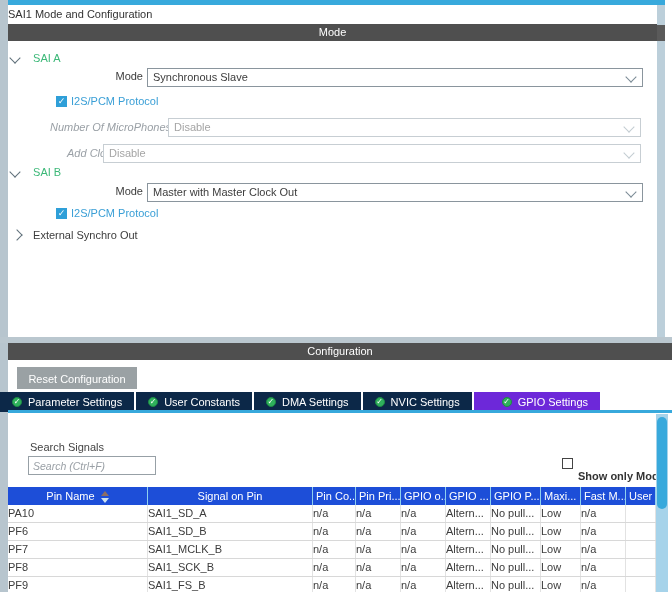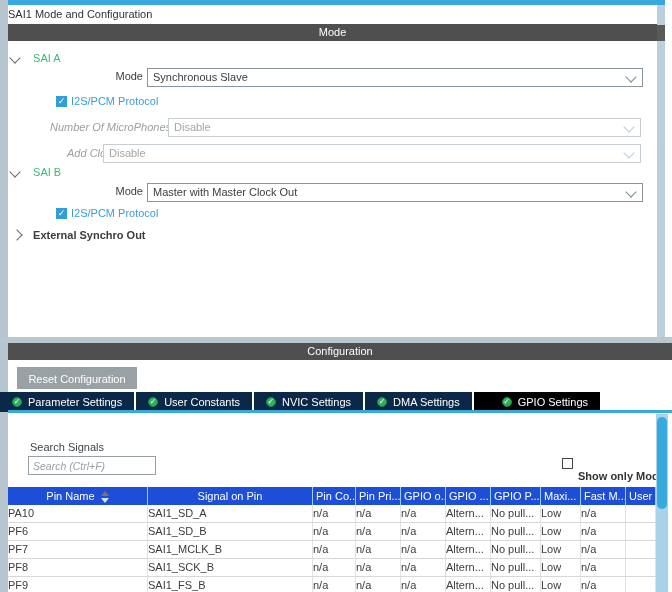--- a/index.html
+++ b/index.html
@@ -35,21 +35,21 @@
   .cb-off{width:9px;height:9px;background:#fff;border:1px solid #444;}
   .cb-label{color:#3a9fd6;}
   
   .divider{left:0;top:337px;width:672px;height:6px;background:#bac7cf;}
   .config-bar{left:8px;top:343px;width:664px;height:17px;}
   .reset-btn{left:17px;top:367px;width:120px;height:22px;background:#9aa1a4;color:#fff;
       text-align:center;line-height:22px;border:none;font-size:11px;font-family:inherit;}
   .tabs{left:0;top:392px;height:20px;display:flex;}
   .tab{height:20px;background:#0c2848;color:#fff;display:flex;align-items:center;gap:6px;
       padding:0 12px;margin-right:2px;white-space:nowrap;}
-  .tab.active{background:#000000;padding-left:28px;}
+  .tab.active{background:#6d28d9;padding-left:28px;}
   .tabdot{width:10px;height:10px;border-radius:50%;background:#2fb05c;border:1px solid #1d8a45;
       color:#fff;font-size:8px;line-height:10px;text-align:center;box-sizing:border-box;}
   .tabdot::after{content:"\2713";position:relative;top:-1px;}
   .tab-underline{left:8px;top:410px;width:664px;height:3px;background:#38a9dc;}
   .search-label{left:30px;top:441px;color:#444;}
   .search-input{left:28px;top:456px;width:118px;height:15px;border:1px solid #97a0a6;
       font-family:inherit;font-size:10.5px;font-style:italic;color:#444;padding:1px 4px;}
   .search-input::placeholder{color:#9aa0a6;font-style:italic;}
   .showonly-cb{left:562px;top:458px;}
   .showonly-label{left:578px;top:470px;color:#333;white-space:nowrap;font-weight:bold;}
@@ -111,43 +111,43 @@
   <div class="abs fld-label" style="left:115px;top:185px;width:28px;text-align:right;">Mode</div>
   <div class="abs dd" style="left:147px;top:183px;width:489px;">
     <span>Master with Master Clock Out</span>
     <span class="ddchev"></span>
   </div>
   <div class="abs cb" style="left:56px;top:208px;"></div>
   <div class="abs cb-label" style="left:71px;top:207px;">I2S/PCM Protocol</div>
 
   <div class="abs" style="left:13px;top:229px;">
     <span class="chev chev-right"></span>
-    <span class="plain-label" style="margin-left:9px;font-weight:bold;">External Synchro Out</span>
+    <span class="plain-label" style="margin-left:9px;">External Synchro Out</span>
   </div>
 
   <div class="abs divider"></div>
   <div class="abs dark-bar config-bar">Configuration</div>
   <button class="abs reset-btn">Reset Configuration</button>
 
   <div class="abs tabs">
     <div class="tab">
       <span class="tabdot"></span>
       <span>Parameter Settings</span>
     </div>
     <div class="tab">
       <span class="tabdot"></span>
       <span>User Constants</span>
     </div>
     <div class="tab">
       <span class="tabdot"></span>
+      <span>DMA Settings</span>
+    </div>
+    <div class="tab">
+      <span class="tabdot"></span>
       <span>NVIC Settings</span>
-    </div>
-    <div class="tab">
-      <span class="tabdot"></span>
-      <span>DMA Settings</span>
     </div>
     <div class="tab active">
       <span class="tabdot"></span>
       <span>GPIO Settings</span>
     </div>
   </div>
   <div class="abs tab-underline"></div>
 
   <div class="abs search-label">Search Signals</div>
   <input class="abs search-input" placeholder="Search (Ctrl+F)" style="">

